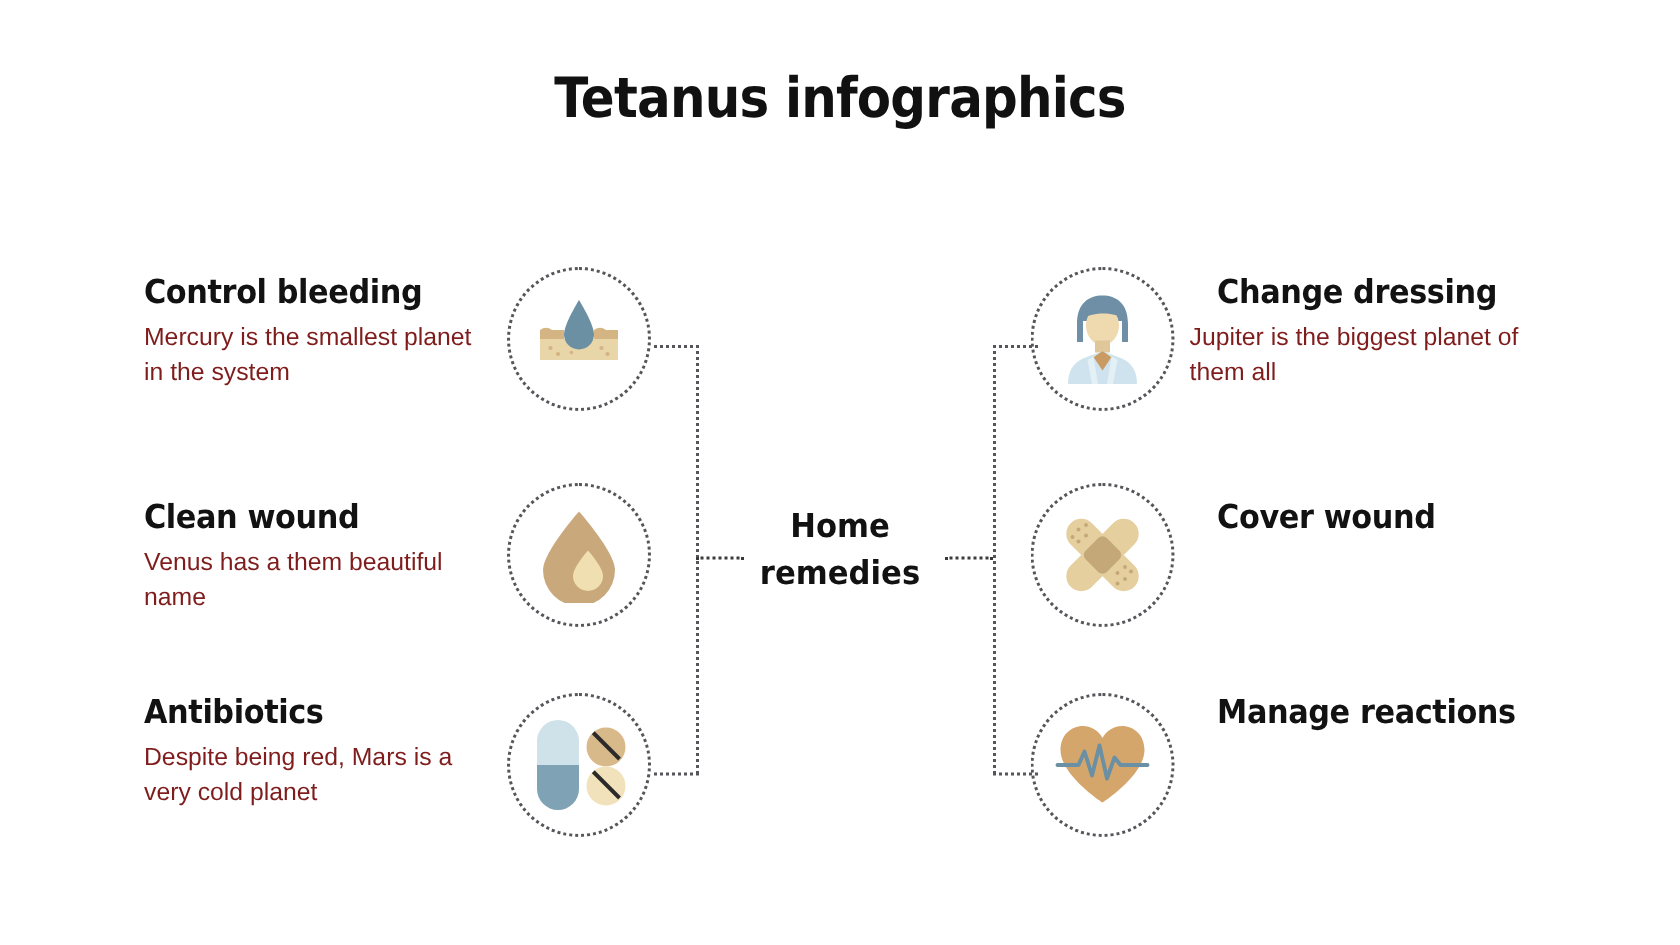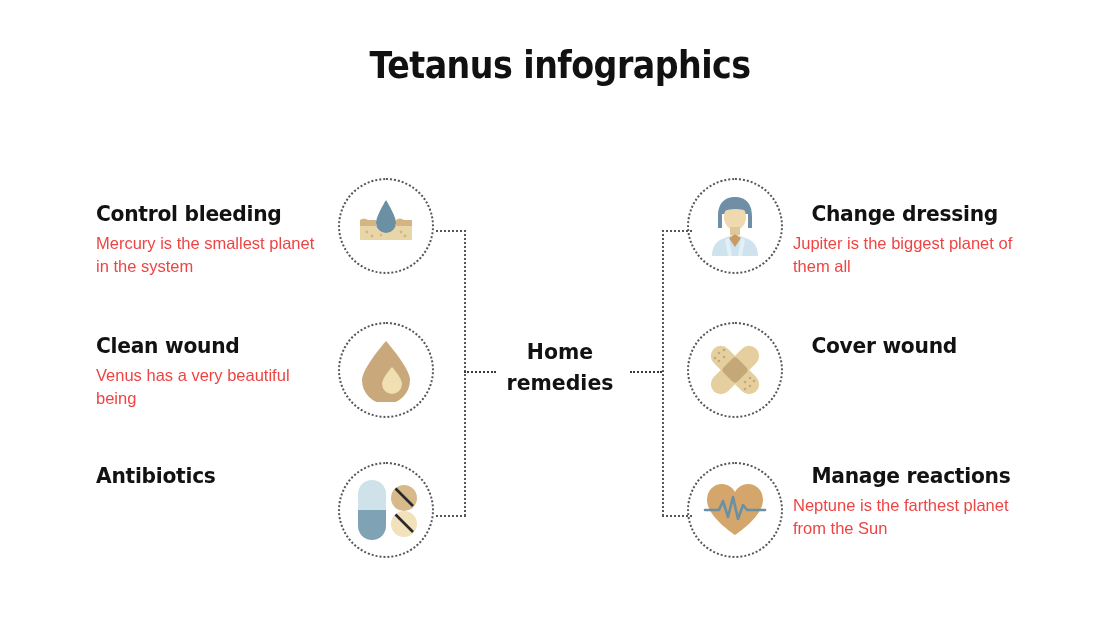--- a/index.html
+++ b/index.html
@@ -51,26 +51,26 @@
     margin: 0 0 5px 0;
     white-space: nowrap;
   }
   .item-text.right .item-heading {
     transform-origin: right center;
   }
   .item-body {
     font-family: "Liberation Sans", sans-serif;
     font-size: 16.5px;
     line-height: 23px;
-    color: #ef4444;
+    color: #7f1d1d;
     margin: 0;
   }
 
   
-  .row1 { top: 201px; }
+  .row1 { top: 183px; }
   .row2 { top: 333px; }
   .row3 { top: 463px; }
 
   
   .center-label {
     position: absolute;
     left: 470px;
     top: 336px;
     width: 180px;
     text-align: center;
@@ -136,36 +136,36 @@
   <div>Home</div>
   <div>remedies</div>
 </div>
 
 <div class="item-text left row1">
   <p class="item-heading">Control bleeding</p>
   <p class="item-body">Mercury is the smallest planet in the system</p>
 </div>
 <div class="item-text left row2">
   <p class="item-heading">Clean wound</p>
-  <p class="item-body">Venus has a very beautiful being</p>
+  <p class="item-body">Venus has a them beautiful name</p>
 </div>
 <div class="item-text left row3">
   <p class="item-heading">Antibiotics</p>
+  <p class="item-body">Despite being red, Mars is a very cold planet</p>
 </div>
 
 <div class="item-text right row1">
   <p class="item-heading">Change dressing</p>
   <p class="item-body">Jupiter is the biggest planet of them all</p>
 </div>
 <div class="item-text right row2">
   <p class="item-heading">Cover wound</p>
 </div>
 <div class="item-text right row3">
   <p class="item-heading">Manage reactions</p>
-  <p class="item-body">Neptune is the farthest planet from the Sun</p>
 </div>
 
 <div class="icon-circle col-left ic-row1">
   <svg width="64" height="64" viewBox="0 0 64 64">
 
     <path d="M6 26 L6 46 L58 46 L58 26 L42 26 L42 32 Q32 34 22 32 L22 26 Z" fill="#e8d5a8"></path>
 
     <path d="M6 26 L22 26 L22 32 Q14 32 6 32 Z" fill="#d4b483"></path>
     <path d="M42 26 L58 26 L58 32 Q50 32 42 32 Z" fill="#d4b483"></path>
 

